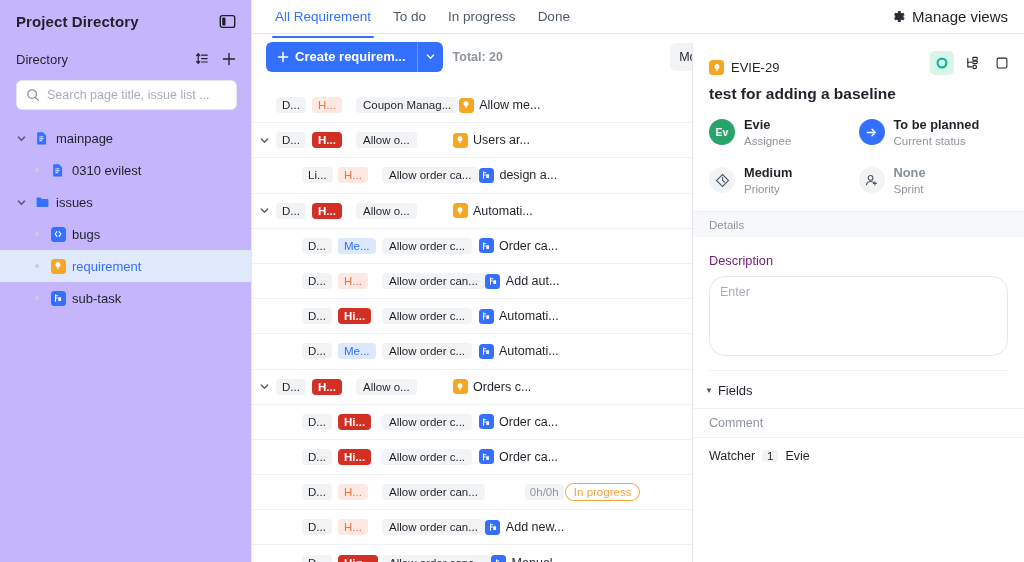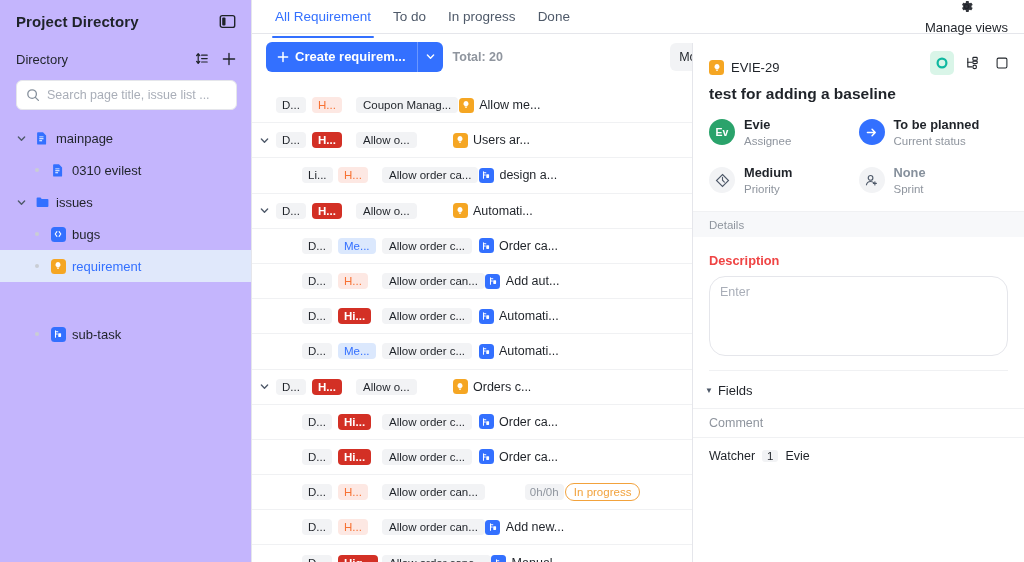--- a/index.html
+++ b/index.html
@@ -69,21 +69,21 @@
   .tabs { display: flex; align-items: center; gap: 4px; height: 43px; }
   .tab {
     font-size: 13.5px; color: #4e5969; padding: 0 9px; height: 43px;
     display: flex; align-items: center; cursor: pointer; position: relative;
   }
   .tab.active { color: #3370ff; font-weight: 400; }
   .tab.active::after {
     content:""; position:absolute; left:6px; right:6px; bottom:0; height:2.5px; background:#3370ff; border-radius:2px;
   }
   .manage-views {
-    display:flex; align-items:center; gap:6px; font-size:13px; color:#1f2329; cursor:pointer; padding-right:2px;flex-direction:column;
+    display:flex; align-items:center; gap:6px; font-size:15px; color:#1f2329; cursor:pointer; padding-right:2px;
   }
 
   .toolbar {
     height: 45px; display:flex; align-items:center; justify-content: space-between;
     padding: 0 14px 0 14px;
   }
   .tb-left { display:flex; align-items:center; gap:10px;font-weight:bold; }
   .btn-create {
     height:30px; background:#3370ff; color:#fff; border-radius:6px 0 0 6px;
     display:flex; align-items:center; gap:6px; padding:0 11px; font-size:13px; cursor:pointer;
@@ -168,21 +168,21 @@
   .m-ico.green { background:#2aa36b; font-size:10.5px; font-weight:600;}
   .m-ico.blue { background:#3370ff; }
   .m-ico.grey { background:#f2f3f5; }
   .m-val { font-size:12.8px; font-weight:700; color:#1f2329; line-height:15px; }
   .m-val.muted { color:#86909c; font-weight:700; }
   .m-lab { font-size:11.5px; color:#8f959e; line-height:15px; margin-top:1px;}
   .d-section-bar {
     height:26px; background:#f7f8fa; display:flex; align-items:center; padding:0 16px;
     font-size:11.5px; color:#8f959e; border-top:1px solid #f0f1f3;
   }
-  .d-field-label { font-size:12.8px; color:#ef4444; padding:16px 16px 0 16px;font-weight:bold; }
+  .d-field-label { font-size:12.8px; color:#701a75; padding:16px 16px 0 16px; }
   .d-textarea {
     margin:8px 16px 0 16px; height:80px; border:1px solid #e5e6eb; border-radius:16px;
     padding:8px 10px; font-size:12.5px; color:#a9aeb8;
   }
   .d-divider { margin:14px 16px 0 16px; border-top:1px solid #f0f1f3; }
   .fields-head { display:flex; align-items:center; gap:5px; padding:12px 16px 10px 12px; font-size:13px; color:#1f2329; font-weight:400;}
   .fields-caret { font-size:8px; color:#4e5969; }
   .comment-bar {
     height:30px; border-top:1px solid #f0f1f3; border-bottom:1px solid #f0f1f3;
     display:flex; align-items:center; padding:0 16px; font-size:12.5px; color:#8f959e;
@@ -296,21 +296,21 @@
           <span class="ti">
             <span class="ico-sq ico-orange">
               <svg width="10" height="10" viewBox="0 0 12 12">
                 <path fill="#fff" d="M6 1.3A3.1 3.1 0 0 0 4.2 6.9c.3.3.4.6.4 1h2.8c0-.4.1-.7.4-1A3.1 3.1 0 0 0 6 1.3z"></path>
                 <rect x="4.7" y="8.7" width="2.6" height="1" rx=".5" fill="#fff"></rect>
               </svg>
             </span>
           </span>
           <span class="tree-label">requirement</span>
         </div>
-        <div class="tree-row" style="padding-left: 30px; margin-top: 36px;">
+        <div class="tree-row" style="padding-left: 30px;">
           <span class="dot">
             <i></i>
           </span>
           <span class="ti">
             <span class="ico-sq ico-blue">
               <svg width="10" height="10" viewBox="0 0 12 12">
                 <path d="M3 2.2v7.6M3 3.2h2.8M3 6h2.2" stroke="#fff" stroke-width="1.25" fill="none" stroke-linecap="round"></path>
                 <rect x="6.3" y="5.1" width="3.4" height="4.4" rx=".7" fill="#fff"></rect>
               </svg>
             </span>

